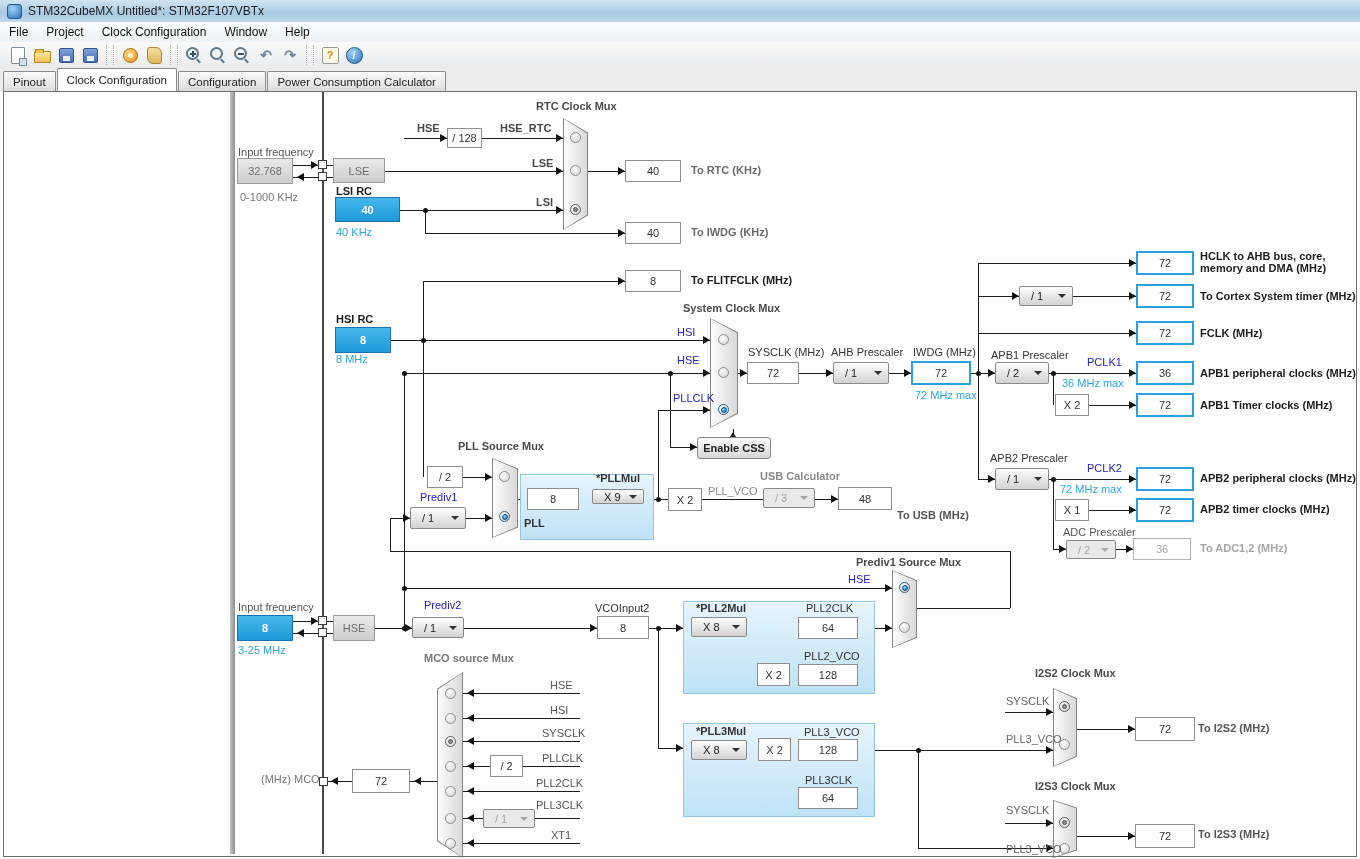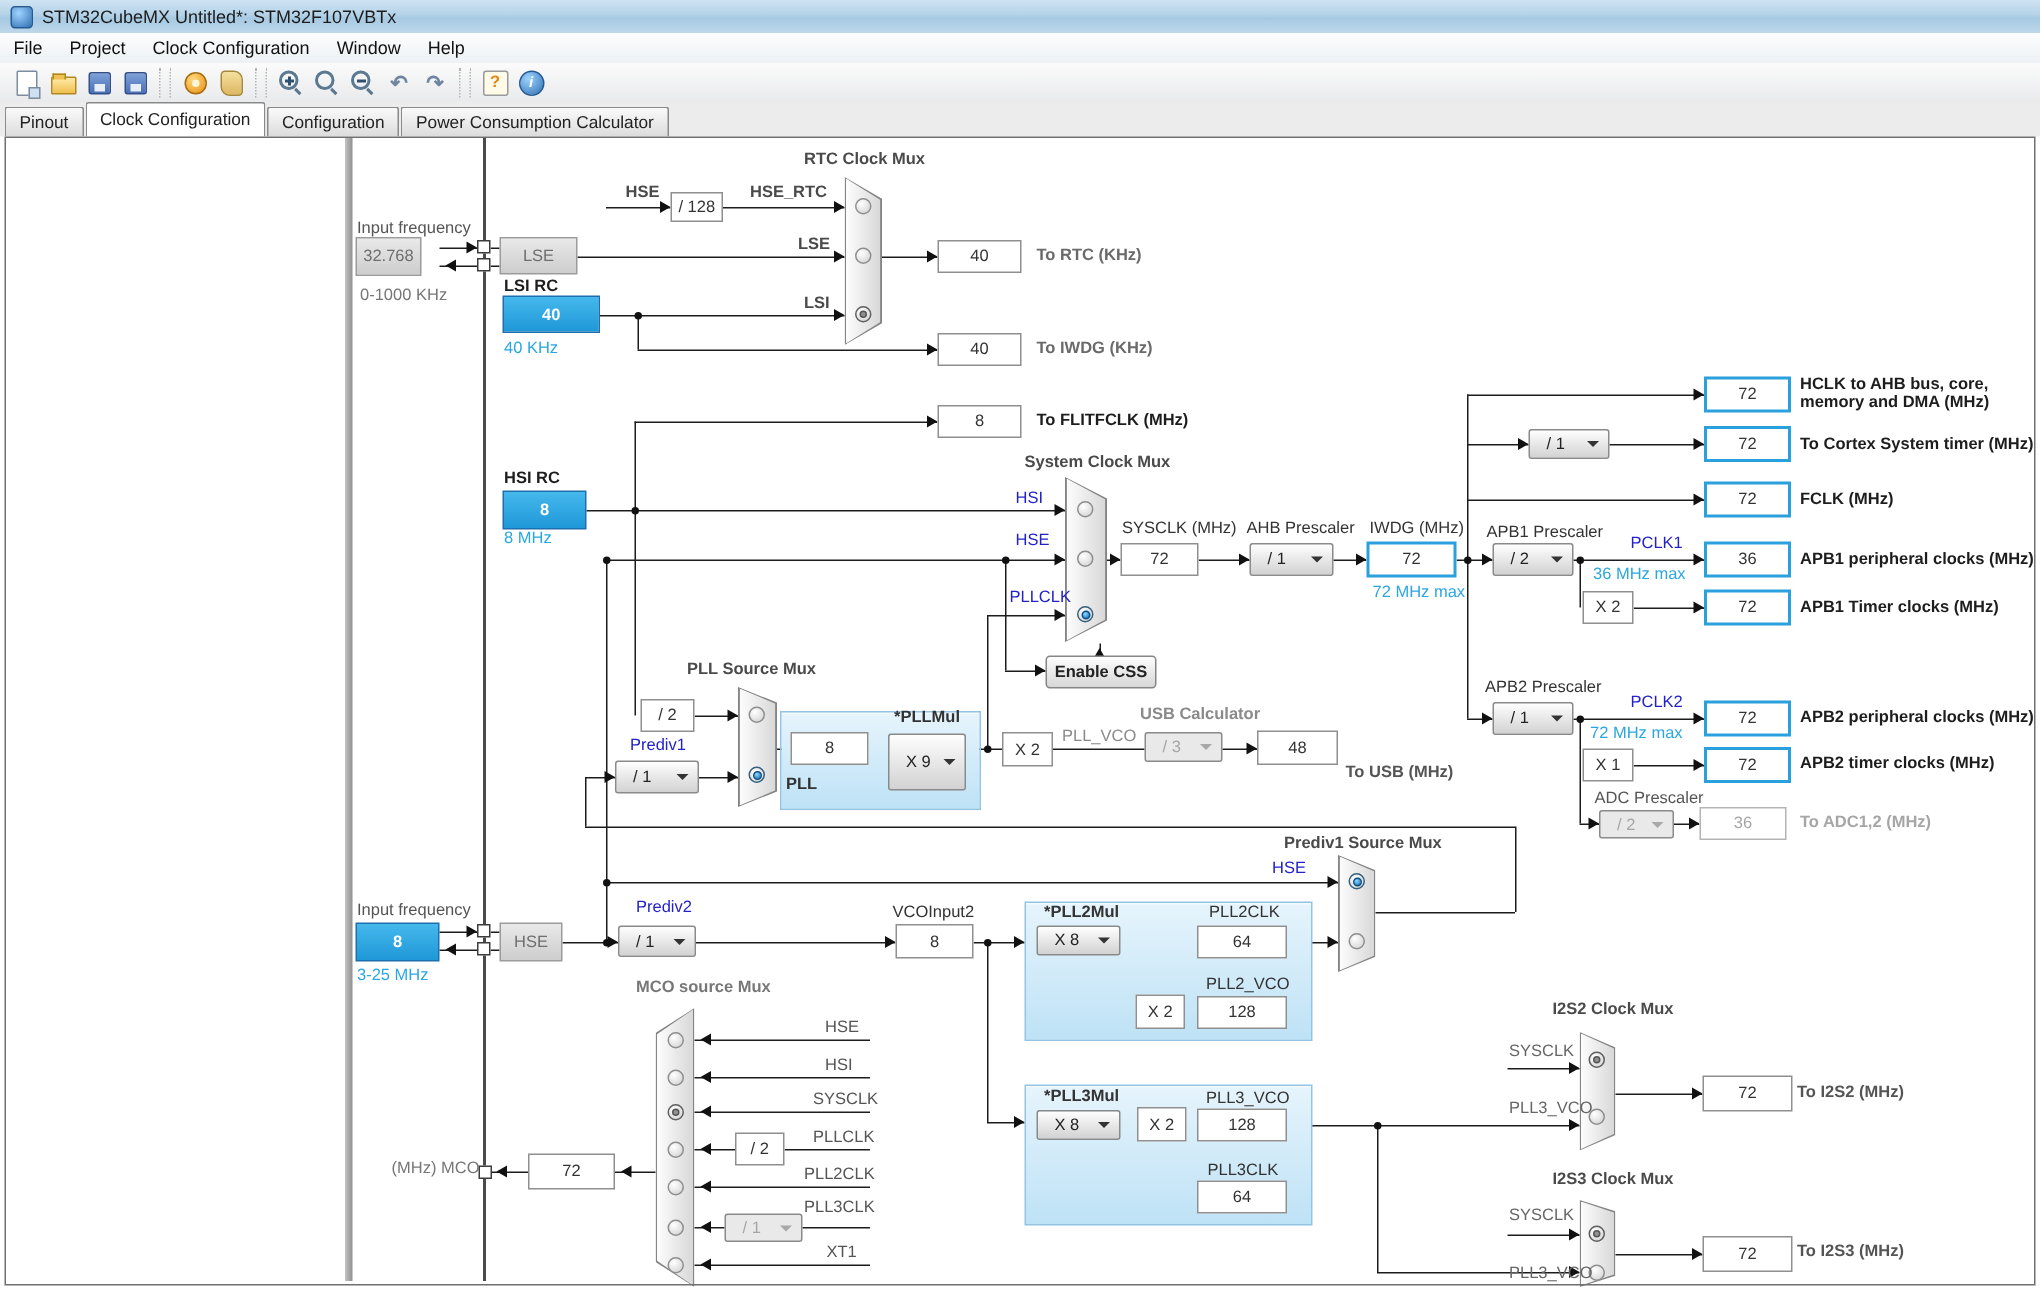--- a/index.html
+++ b/index.html
@@ -155,21 +155,21 @@
   <span class="tab">Pinout</span>
   <span class="tab active">Clock Configuration</span>
   <span class="tab">Configuration</span>
   <span class="tab">Power Consumption Calculator</span>
 </div>
 <div id="canvas-border"></div>
 <div id="divider"></div>
 <div id="pinbar"></div>
 
 <div class="lbl" style="left:238px;top:146px;color:#555">Input frequency</div>
-<div class="gbox" style="left:237px;top:158px;width:44px;height:26px">32.768</div>
+<div class="gbox" style="left:237px;top:158px;width:56px;height:26px">32.768</div>
 <div class="lbl" style="left:240px;top:191px;color:#777">0-1000 KHz</div>
 <div class="gbox" style="left:333px;top:158px;width:52px;height:25px">LSE</div>
 <div class="lbl b dark" style="left:336px;top:185px">LSI RC</div>
 <div class="src" style="left:335px;top:197px;width:65px;height:25px">40</div>
 <div class="lbl cyan" style="left:336px;top:226px">40 KHz</div>
 <div class="lbl b dark" style="left:336px;top:313px">HSI RC</div>
 <div class="src" style="left:335px;top:327px;width:56px;height:26px">8</div>
 <div class="lbl cyan" style="left:336px;top:353px">8 MHz</div>
 <div class="lbl" style="left:238px;top:601px;color:#555">Input frequency</div>
 <div class="src" style="left:237px;top:615px;width:56px;height:26px">8</div>
@@ -253,21 +253,21 @@
 <div class="lbl navy" style="left:420px;top:491px">Prediv1</div>
 <div class="dd" style="left:410px;top:507px;width:56px;height:22px">/ 1</div>
 <div class="mux mleft" style="left:492px;top:458px;width:26px;height:80px">
   <div class="inner"></div>
   <span class="radio" style="left:7px;top:13px"></span>
   <span class="radio selb" style="left:7px;top:53px"></span>
 </div>
 <div class="blockpanel" style="left:520px;top:474px;width:132px;height:64px"></div>
 <div class="vbox" style="left:527px;top:488px;width:52px;height:22px">8</div>
 <div class="lbl b" style="left:596px;top:472px;color:#333">*PLLMul</div>
-<div class="dd" style="left:592px;top:489px;width:52px;height:38px">X 9</div>
+<div class="dd" style="left:592px;top:489px;width:52px;height:15px">X 9</div>
 <div class="lbl b" style="left:524px;top:517px;color:#333">PLL</div>
 <div class="vbox" style="left:668px;top:488px;width:34px;height:23px">X 2</div>
 <div class="lbl gry" style="left:708px;top:485px">PLL_VCO</div>
 <div class="lbl b gry" style="left:760px;top:470px">USB Calculator</div>
 <div class="dd dis" style="left:763px;top:488px;width:52px;height:20px">/ 3</div>
 <div class="vbox" style="left:838px;top:487px;width:54px;height:23px">48</div>
 <div class="lbl b" style="left:897px;top:509px;color:#555">To USB (MHz)</div>
 
 <div class="lbl navy" style="left:424px;top:599px">Prediv2</div>
 <div class="dd" style="left:412px;top:617px;width:52px;height:21px">/ 1</div>

